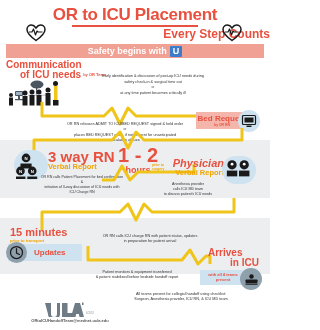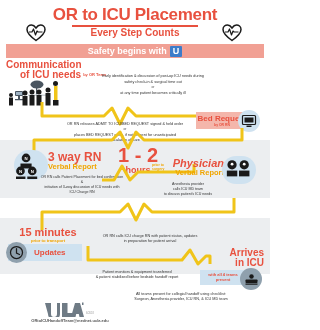--- a/index.html
+++ b/index.html
@@ -5,22 +5,22 @@
   html,body{margin:0;padding:0;background:#fff;}
   body{width:270px;height:330px;overflow:hidden;
        font-family:"Liberation Sans","DejaVu Sans",sans-serif;
        position:relative;}
   .page{position:relative;width:270px;height:330px;background:#ffffff;}
 
   
   .title{position:absolute;left:0;top:5px;width:270px;text-align:center;
          font-size:17px;font-weight:bold;color:#e8513f;letter-spacing:-0.3px;}
   .title-rule{position:absolute;left:72px;top:25px;width:126px;height:2px;background:#e8513f;}
-  .subtitle{position:absolute;left:0;top:27px;width:270px;text-align:center;
-            font-size:10px;font-weight:bold;color:#e8513f;}
+  .subtitle{position:absolute;left:0;top:27px;width:270px;text-align:right;
+            font-size:12px;font-weight:bold;color:#e8513f;}
   .hb{position:absolute;width:20px;height:18px;color:#1a1a1a;}
   .hb svg{width:20px;height:18px;display:block;}
   .hb-l{left:26px;top:24px;}
   .hb-r{left:222px;top:24px;}
 
   .safety{position:absolute;left:6px;top:44px;width:258px;height:14px;
           background:#f1a094;display:flex;align-items:center;justify-content:center;}
   .safety span{font-size:9px;font-weight:bold;color:#ffffff;}
   .safety .u{display:inline-block;background:#3d7cc9;color:#fff;font-weight:bold;
              font-size:9px;padding:0 3px;margin-left:3px;border-radius:1px;line-height:11px;}
@@ -55,55 +55,55 @@
   .ic-circ{position:absolute;border-radius:50%;background:#cfe2f0;}
   .bed-ic{left:238px;top:110px;width:22px;height:22px;}
   .bed-ic svg{position:absolute;left:3px;top:3px;width:16px;height:16px;}
 
   .s2-body{position:absolute;left:58px;top:122px;width:134px;text-align:center;
            font-size:3.8px;color:#333;line-height:5.3px;}
 
   
   .rn-ic{left:14px;top:150px;width:34px;height:30px;border-radius:16px;}
   .rn-title{position:absolute;left:48px;top:152px;width:70px;}
-  .rn-title .a{font-size:12px;font-weight:bold;color:#e8513f;line-height:10px;}
+  .rn-title .a{font-size:15px;font-weight:bold;color:#e8513f;line-height:10px;}
   .rn-title .b{font-size:7.5px;font-weight:bold;color:#f0a500;line-height:9px;}
   .rn-body{position:absolute;left:22px;top:175px;width:120px;text-align:center;
            font-size:3.6px;color:#333;line-height:5px;}
 
   
   .hours{position:absolute;left:98px;top:146px;width:80px;text-align:center;}
   .hours .n{font-size:20px;font-weight:bold;color:#e8513f;line-height:19px;}
   .hours .h{font-size:9px;font-weight:bold;color:#e8513f;}
   .hours .note{position:absolute;left:54px;top:18px;font-size:3.4px;color:#f0a500;
                font-weight:bold;line-height:3.6px;text-align:left;width:24px;}
 
   
   .phy-ic{left:222px;top:156px;width:34px;height:28px;border-radius:16px;}
   .phy-title{position:absolute;left:152px;top:158px;width:72px;text-align:right;}
   .phy-title .a{font-size:11px;font-weight:bold;color:#e8513f;line-height:10px;font-style:italic;}
   .phy-title .b{font-size:7.5px;font-weight:bold;color:#f0a500;line-height:9px;}
   .phy-body{position:absolute;left:146px;top:182px;width:84px;text-align:center;
             font-size:3.6px;color:#333;line-height:5px;}
 
   
-  .fifteen{position:absolute;left:10px;top:226px;width:76px;text-align:center;}
+  .fifteen{position:absolute;left:10px;top:226px;width:76px;}
   .fifteen .n{font-size:11px;font-weight:bold;color:#e8513f;line-height:12px;}
   .fifteen .s{font-size:4.2px;font-weight:bold;color:#f0a500;}
   .upd{position:absolute;left:8px;top:244px;width:74px;height:17px;background:#cfe2f0;
        display:flex;align-items:center;}
   .upd .lbl{font-size:8px;font-weight:bold;color:#e8513f;margin-left:26px;}
   .upd-ic{position:absolute;left:6px;top:242px;width:21px;height:21px;border-radius:50%;
           background:#8fa0ad;}
   .upd-ic svg{position:absolute;left:3px;top:3px;width:15px;height:15px;}
   .s4-body{position:absolute;left:86px;top:234px;width:128px;text-align:center;
            font-size:3.8px;color:#333;line-height:5.3px;}
 
   
-  .arr{position:absolute;left:208px;top:248px;width:56px;text-align:right;}
+  .arr{position:absolute;left:208px;top:248px;width:56px;text-align:left;}
   .arr .a{font-size:10px;font-weight:bold;color:#e8513f;line-height:10px;}
   .arr .b{font-size:10px;font-weight:bold;color:#e8513f;line-height:10px;margin-left:22px;}
   .teams{position:absolute;left:200px;top:270px;width:46px;height:15px;background:#cfe2f0;
          display:flex;flex-direction:column;align-items:center;justify-content:center;}
   .teams span{font-size:4px;font-weight:bold;color:#e8513f;line-height:4.6px;}
   .teams-ic{position:absolute;left:240px;top:268px;width:22px;height:22px;border-radius:50%;
             background:#8fa0ad;}
   .teams-ic svg{position:absolute;left:3.5px;top:3.5px;width:15px;height:15px;}
   .s5-body{position:absolute;left:78px;top:270px;width:118px;text-align:center;
            font-size:3.8px;color:#333;line-height:5.3px;}

